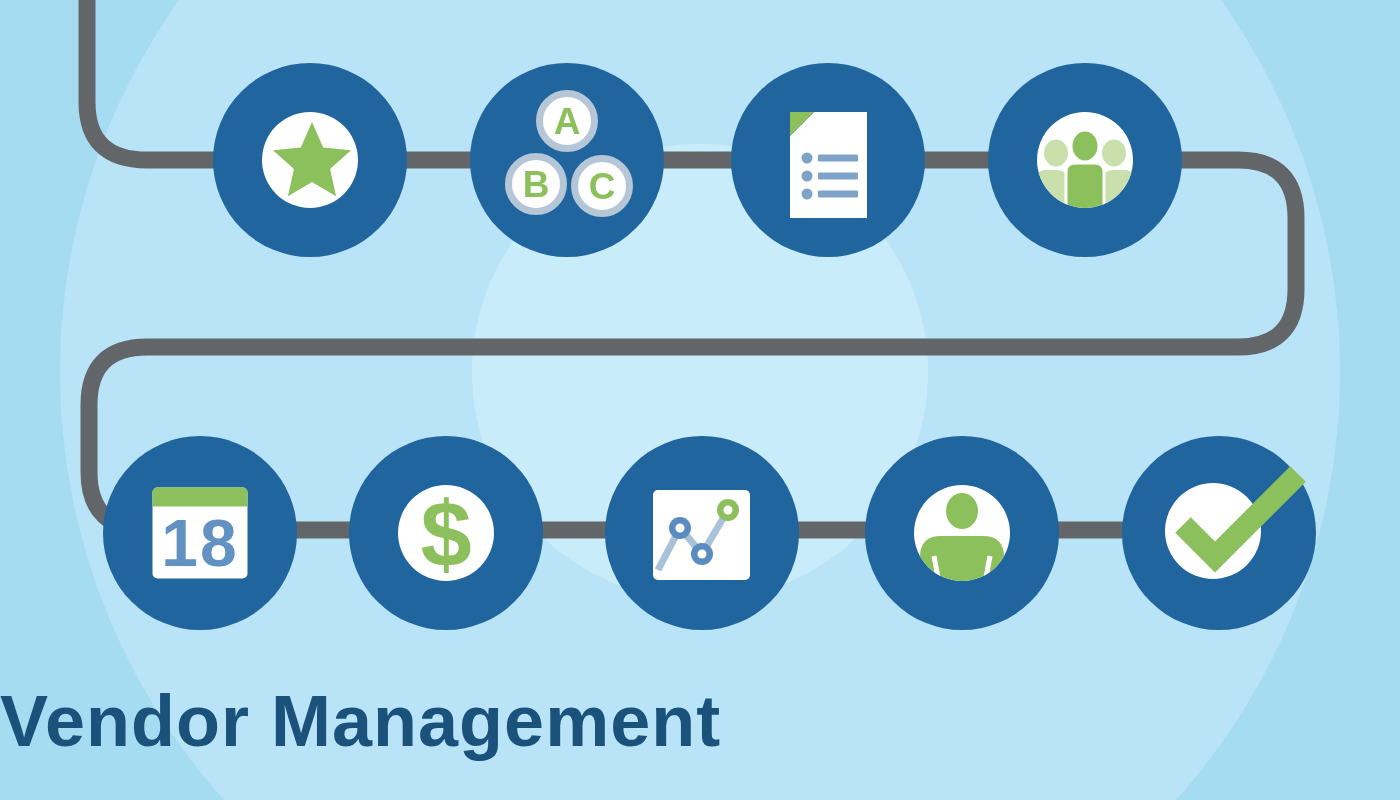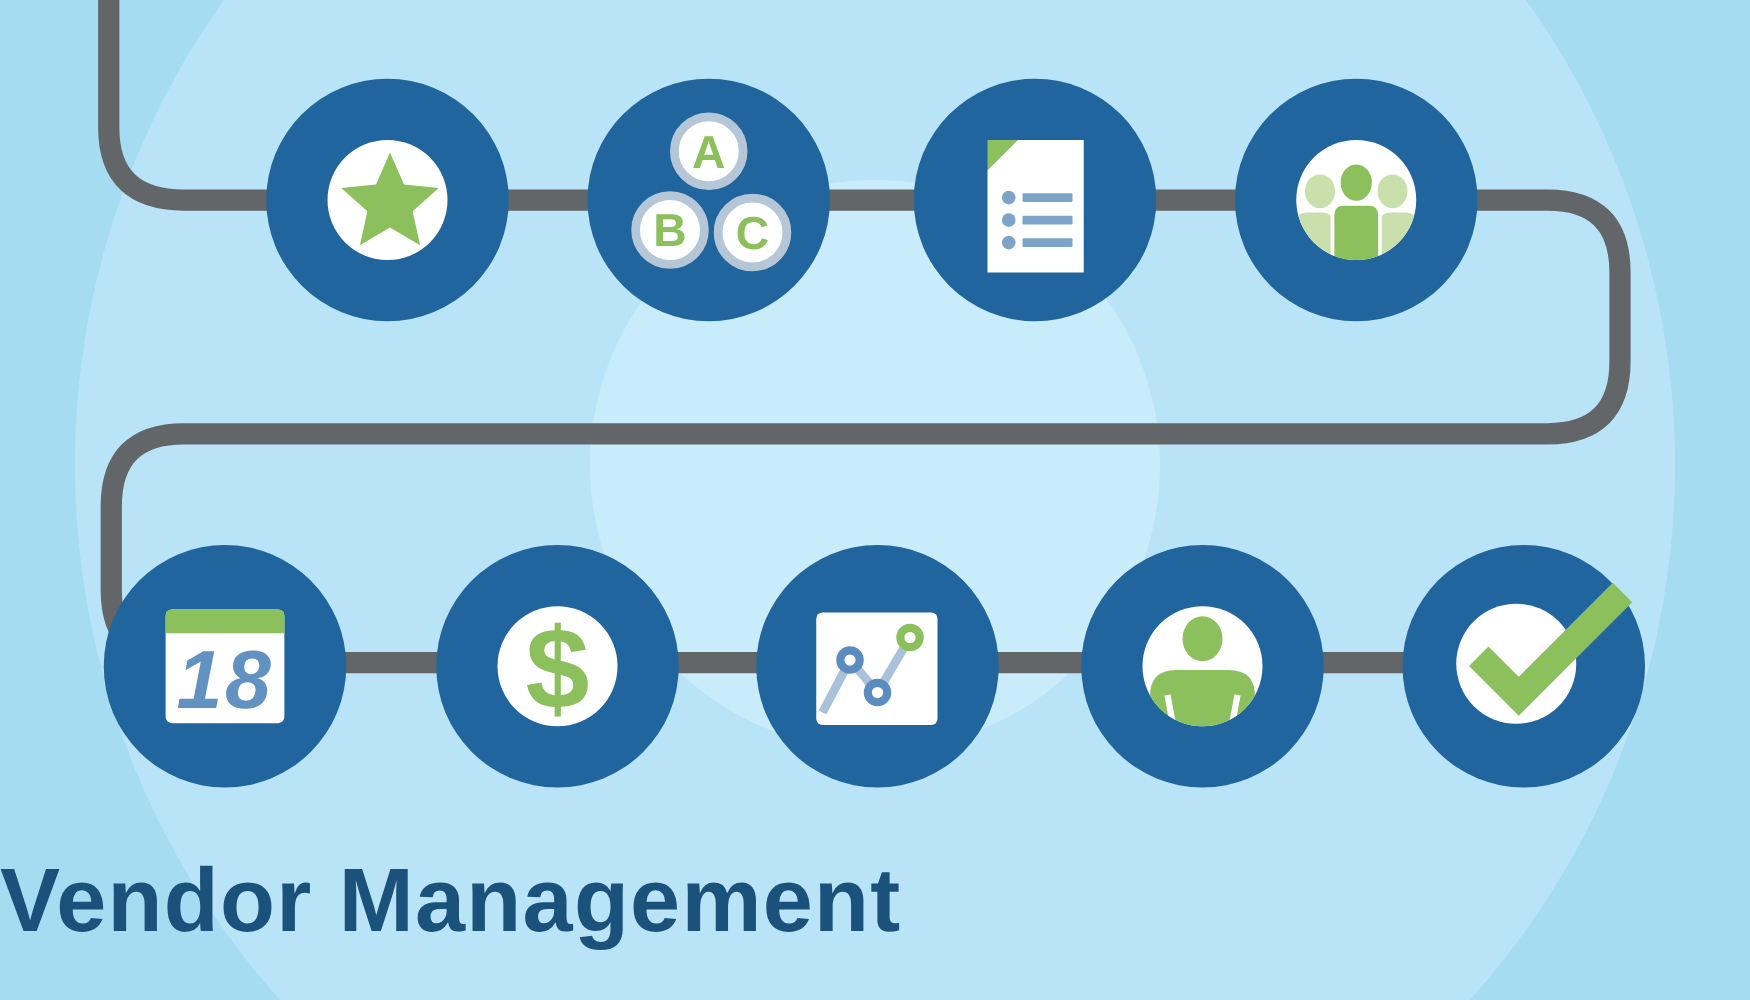--- a/index.html
+++ b/index.html
@@ -107,21 +107,21 @@
           <path d="M 18 56 L 18 20 Q 18 10 28 10 L 39 10 Q 49 10 49 20 L 49 56 Z" fill="#c9e0ac"></path>
         </g>
         <g>
           <ellipse cx="0" cy="-14" rx="14" ry="16" fill="#8cc05c" stroke="#ffffff" stroke-width="3"></ellipse>
           <path d="M -19 56 L -19 12 Q -19 3 -10 3 L 10 3 Q 19 3 19 12 L 19 56 Z" fill="#8cc05c" stroke="#ffffff" stroke-width="3"></path>
         </g>
       </g>
     </svg>
   </div>
 
-  <div class="node" style="left:83px;top:436px;font-style:italic;">
+  <div class="node" style="left:103px;top:436px;">
     <svg width="194" height="194" viewBox="-97 -97 194 194">
       <circle r="97" fill="#20659e"></circle>
       <rect x="-47.5" y="-45.5" width="95" height="91" rx="5" fill="#ffffff"></rect>
       <path d="M -47.5 -26.5 L -47.5 -40.5 Q -47.5 -45.5 -42.5 -45.5 L 42.5 -45.5 Q 47.5 -45.5 47.5 -40.5 L 47.5 -26.5 Z" fill="#8cc05c"></path>
       <text x="0" y="33" font-size="66" font-weight="bold" fill="#6292c2" text-anchor="middle" letter-spacing="2">18</text>
     </svg>
   </div>
 
   <div class="node" style="left:349px;top:436px;">
     <svg width="194" height="194" viewBox="-97 -97 194 194">

